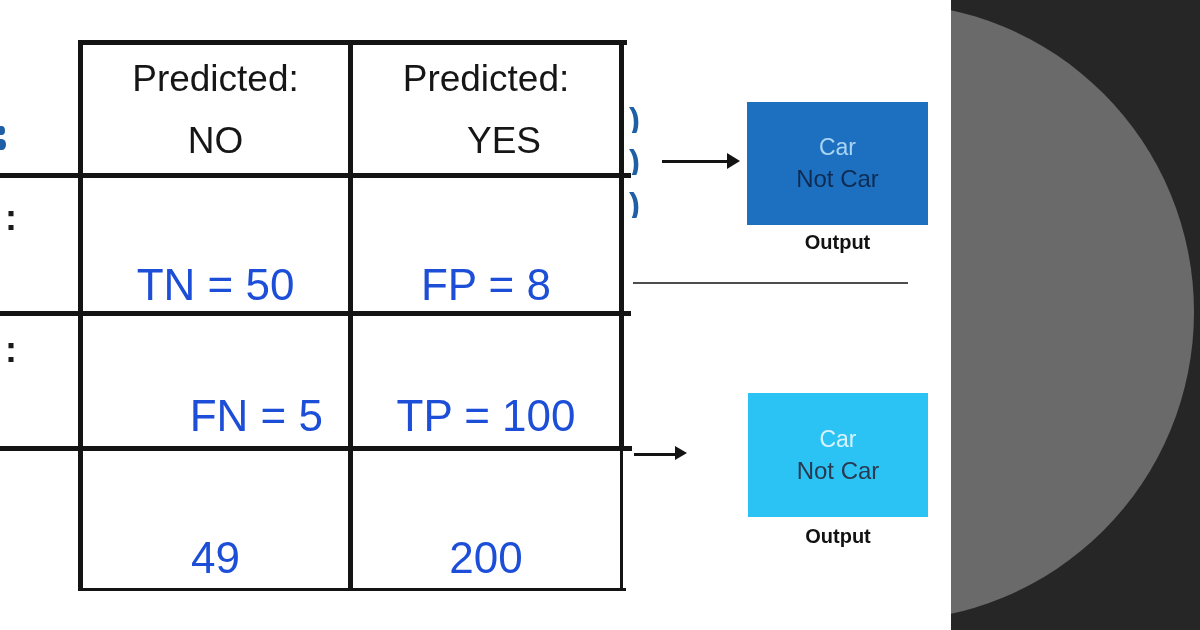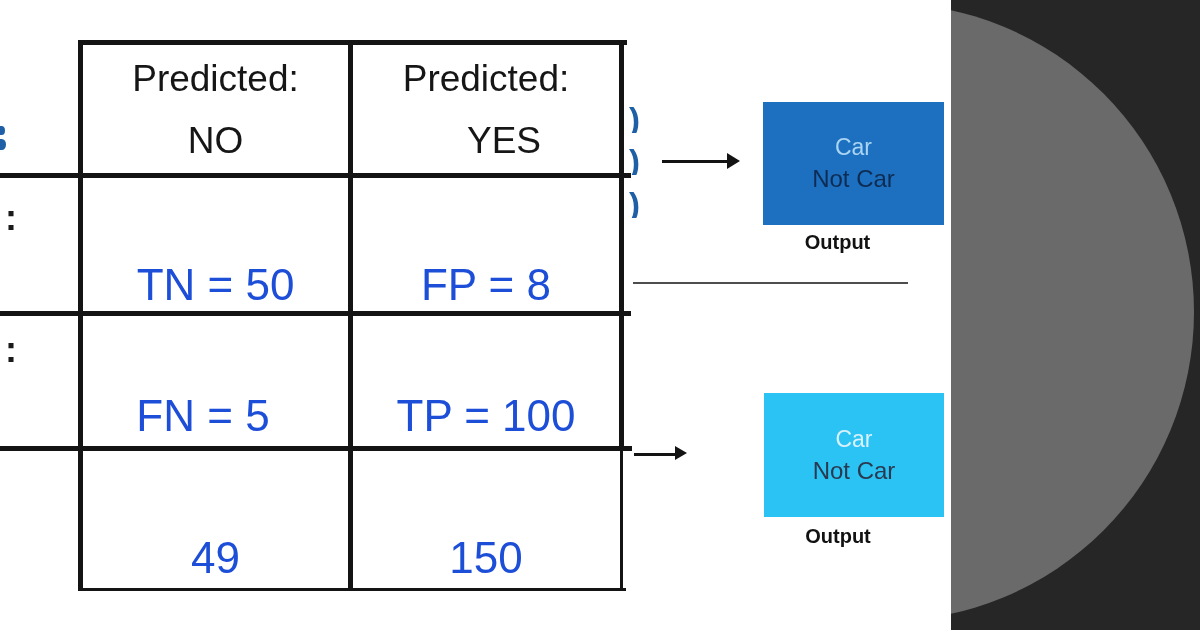--- a/index.html
+++ b/index.html
@@ -27,21 +27,21 @@
     line-height:26px;width:16px;overflow:hidden;
   }
   .bluemark{position:absolute;border-radius:0 70% 70% 0 / 0 50% 50% 0;}
   
   .shaft{position:absolute;background:#131313;height:3px;}
   .head{position:absolute;width:0;height:0;border-top:8px solid transparent;
         border-bottom:8px solid transparent;border-left:13px solid #131313;}
   
   .obox{
     position:absolute;width:181px;height:123px;display:flex;flex-direction:column;
-    align-items:center;justify-content:center;gap:5px;margin-left:16px;
+    align-items:center;justify-content:center;gap:5px;
   }
   .obox .l1{font-size:23px;line-height:26px;}
   .obox .l2{font-size:24px;line-height:28px;}
   .ocap{
     position:absolute;width:181px;text-align:center;font-size:20px;
     font-weight:600;color:#121212;line-height:30px;
   }
   .grayline{position:absolute;height:2px;background:#4d4d4d;}
   
   .panel{position:absolute;left:951px;top:0;width:249px;height:630px;overflow:hidden;}
@@ -66,25 +66,25 @@
     <div class="hdr" style="left:83px;width:265px;top:59px;">Predicted:</div>
     <div class="hdr" style="left:83px;width:265px;top:121px;">NO</div>
     <div class="hdr" style="left:353px;width:266px;top:59px;">Predicted:</div>
     <div class="hdr" style="left:371px;width:266px;top:121px;">YES</div>
 
     <div class="colon" style="top:200px;">:</div>
     <div class="colon" style="top:332px;">:</div>
 
     <div class="val" style="left:83px;width:265px;top:265px;">TN = 50</div>
     <div class="val" style="left:353px;width:266px;top:265px;">FP = 8</div>
-    <div class="val" style="left:83px;width:240px;top:396px;">FN = 5</div>
+    <div class="val" style="left:83px;width:240px;top:396px;text-align:right;">FN = 5</div>
     <div class="val" style="left:353px;width:266px;top:396px;">TP = 100</div>
 
     <div class="val" style="left:83px;width:265px;top:538px;">49</div>
-    <div class="val" style="left:353px;width:266px;top:538px;">150</div>
+    <div class="val" style="left:353px;width:266px;top:538px;">200</div>
   </div>
 
   <div class="bluemark" style="left: 0px; top: 126px; width: 5px; height: 9px; background-color: rgb(31, 95, 166);"></div>
   <div class="bluemark" style="left: 0px; top: 139px; width: 6px; height: 11px; background-color: rgb(31, 95, 166);"></div>
 
   <div class="paren" style="top: 107px; color: rgb(31, 95, 166);">)</div>
   <div class="paren" style="top: 149px; color: rgb(31, 95, 166);">)</div>
   <div class="paren" style="top: 192px; color: rgb(31, 95, 166);">)</div>
 
   <div>

